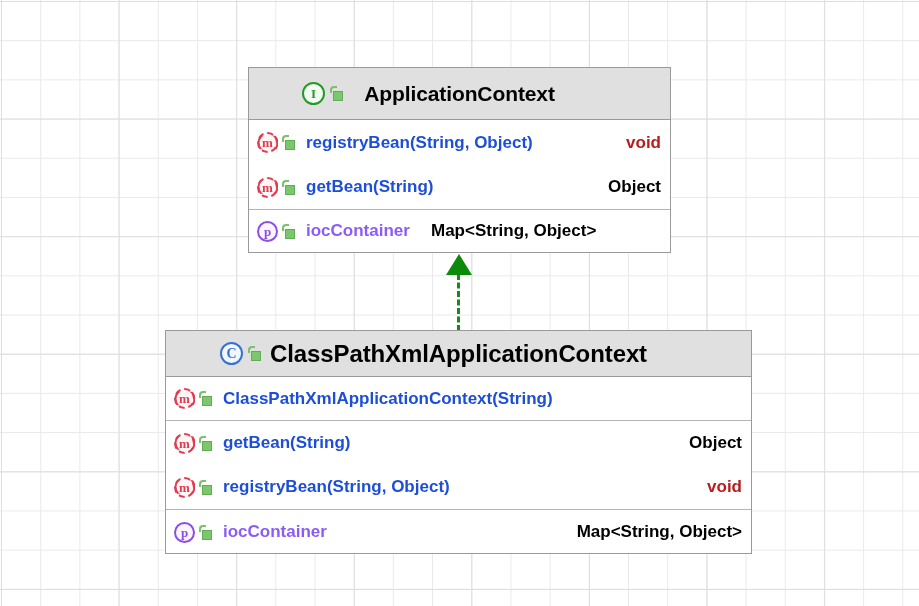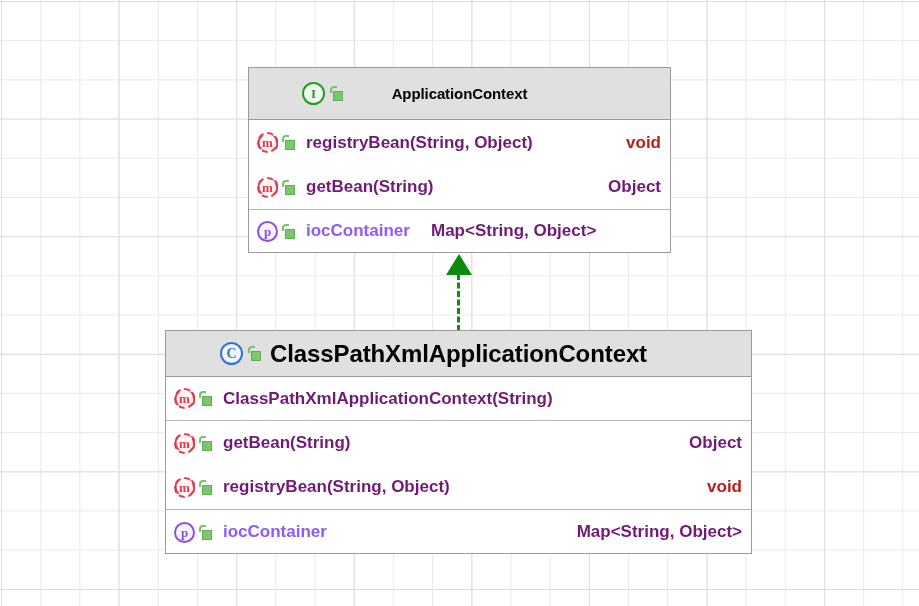--- a/index.html
+++ b/index.html
@@ -86,32 +86,32 @@
   }
   .row-icons {
     display: flex;
     align-items: center;
     gap: 4px;
     flex: 0 0 auto;
   }
   .row-name {
     margin-left: 11px;
     font-weight: bold;
-    color: #701a75;
+    color: #1d4ed8;
     overflow: hidden;
     text-overflow: clip;
   }
   .row-name.field {
     color: #8b5cf6;
   }
   .row-type {
     margin-left: auto;
     padding-left: 10px;
     font-weight: bold;
-    color: #701a75;
+    color: #000000;
     flex: 0 0 auto;
   }
   .row-type.void {
     color: #b91c1c;
   }
 
   
   .name-clip {
     overflow: hidden;
     display: inline-block;
@@ -240,21 +240,21 @@
   <div class="uml-box" style="left:248px; top:67px; width:423px; height:186px;">
 
     <div class="uml-header" style="height:52px;">
       <div class="hdr-icons" style="left:53px;">
         <span class="ic ic-circle ic-interface">I</span>
         <span class="ic ic-lock">
           <span class="shackle"></span>
             <span class="body"></span>
         </span>
       </div>
-      <span class="uml-title" style="font-size:15px;">ApplicationContext</span>
+      <span class="uml-title" style="font-size:21px;">ApplicationContext</span>
     </div>
 
     <div class="uml-section">
       <div class="uml-row" style="height:45px;">
         <span class="row-icons">
           <span class="ic ic-circle ic-method">m</span>
           <span class="ic ic-lock">
             <span class="shackle"></span>
               <span class="body"></span>
           </span>

